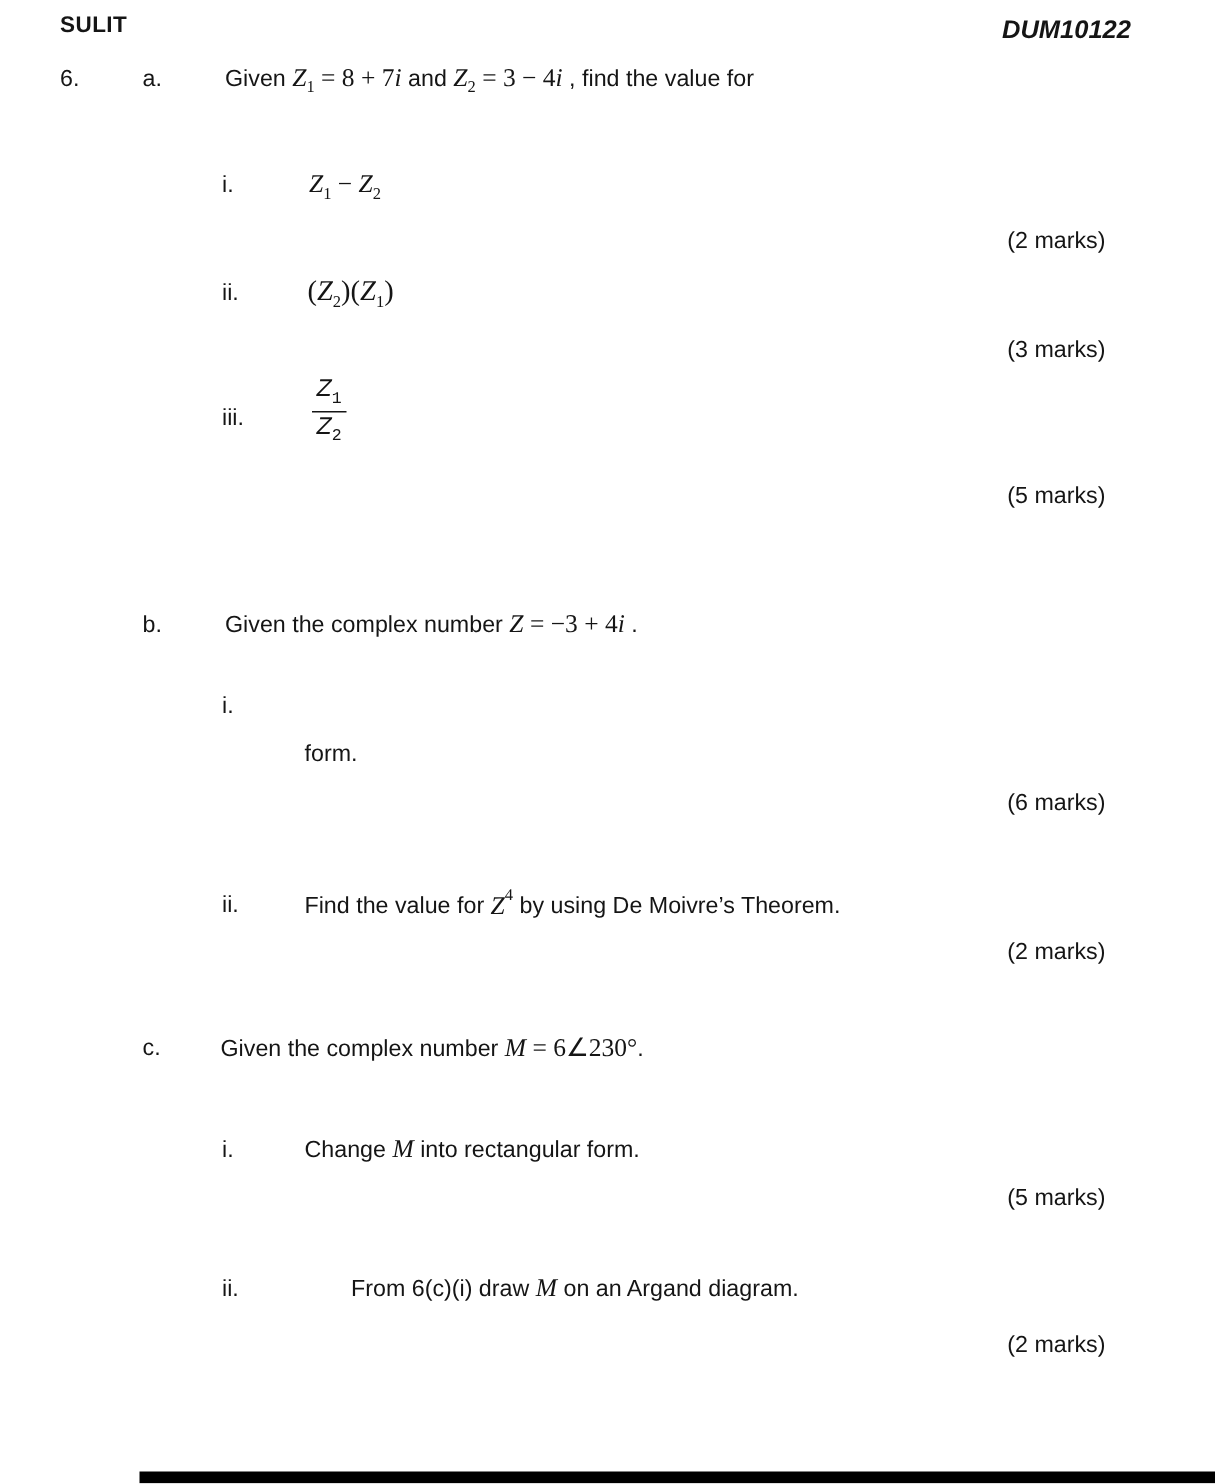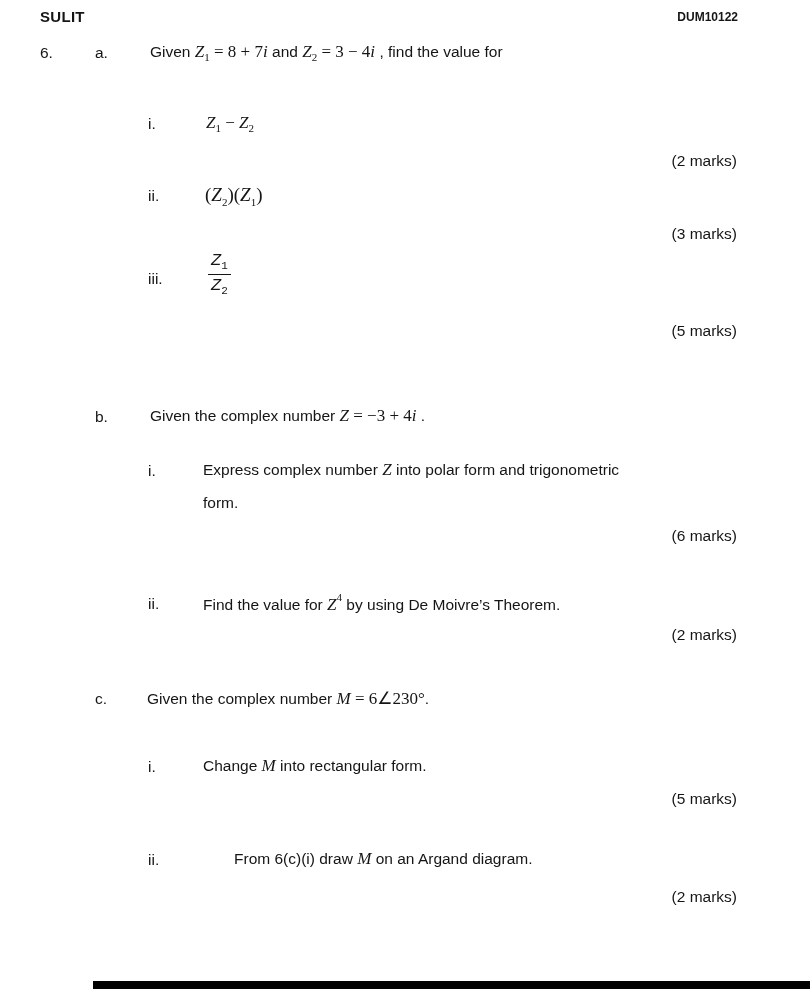--- a/index.html
+++ b/index.html
@@ -9,21 +9,21 @@
     width:810px; height:989px;
     background:#ffffff;
     color:#151515;
     font-family:"Liberation Sans", sans-serif;
     font-size:15.5px;
     overflow:hidden;
   }
   .abs { position:absolute; white-space:nowrap; }
   .bold { font-weight:bold; }
   .hdr-left  { left:40px; top:8px;  font-size:15px; letter-spacing:.3px; }
-  .hdr-right { right:72px; top:10px; font-size:12px; }
+  .hdr-right { right:56px; top:10px; font-size:17px;font-style:italic; }
 
   .math { font-family:"Liberation Serif", serif; font-size:17px; }
   .math .it { font-style:italic; }
   .math sub { font-size:11px; font-style:normal; }
   .math sup { font-size:11px; font-style:normal; position:relative; top:-2px; }
 
   .marks { position:absolute; right:73px; font-size:15.5px; }
 
   .frac { display:inline-block; text-align:center; vertical-align:middle; line-height:1.1;font-family:Liberation Mono, monospace; }
   .frac .num { display:block; border-bottom:1.4px solid #151515; padding:0 3px 2px; }
@@ -65,25 +65,20 @@
   <div class="marks" style="top:322px;">(5 marks)</div>
 
   <div class="abs" style="left:95px; top:408px;">b.</div>
   <div class="abs" style="left:150px; top:406px;">
     <span>Given the complex number</span>
     <span class="math"><span class="it">Z</span><span> = −3 + 4</span><span class="it">i</span></span>
     <span>.</span>
   </div>
 
   <div class="abs" style="left:148px; top:462px;">i.</div>
-  <div class="abs" style="left:203px; top:460px;">
-    <span>Express complex number</span>
-    <span class="math"><span class="it">Z</span></span>
-    <span>into polar form and trigonometric</span>
-  </div>
   <div class="abs" style="left:203px; top:494px;">form.</div>
   <div class="marks" style="top:527px;">(6 marks)</div>
 
   <div class="abs" style="left:148px; top:595px;">ii.</div>
   <div class="abs" style="left:203px; top:593px;">
     <span>Find the value for</span>
     <span class="math"><span class="it">Z</span><sup>4</sup></span>
     <span>by using De Moivre’s Theorem.</span>
   </div>
   <div class="marks" style="top:626px;">(2 marks)</div>

